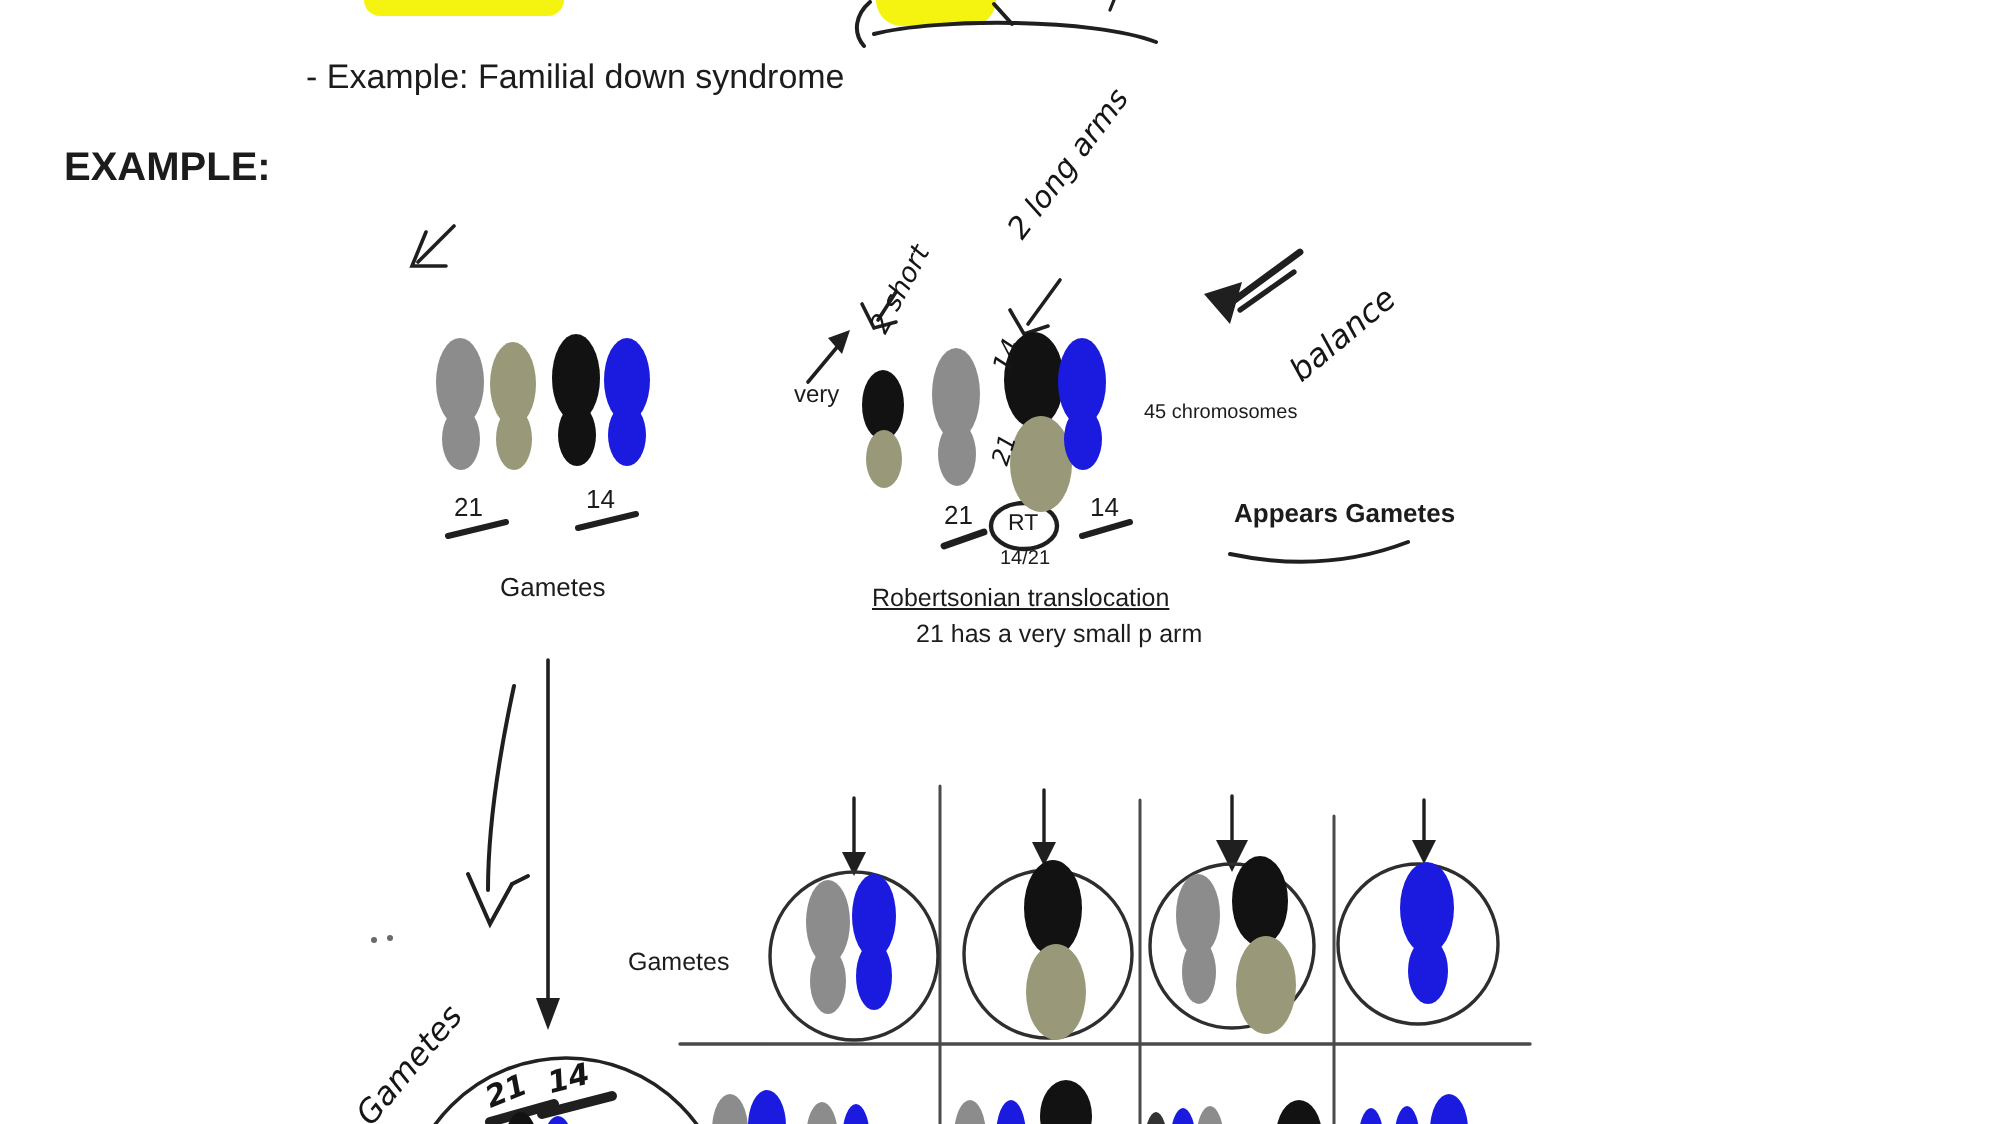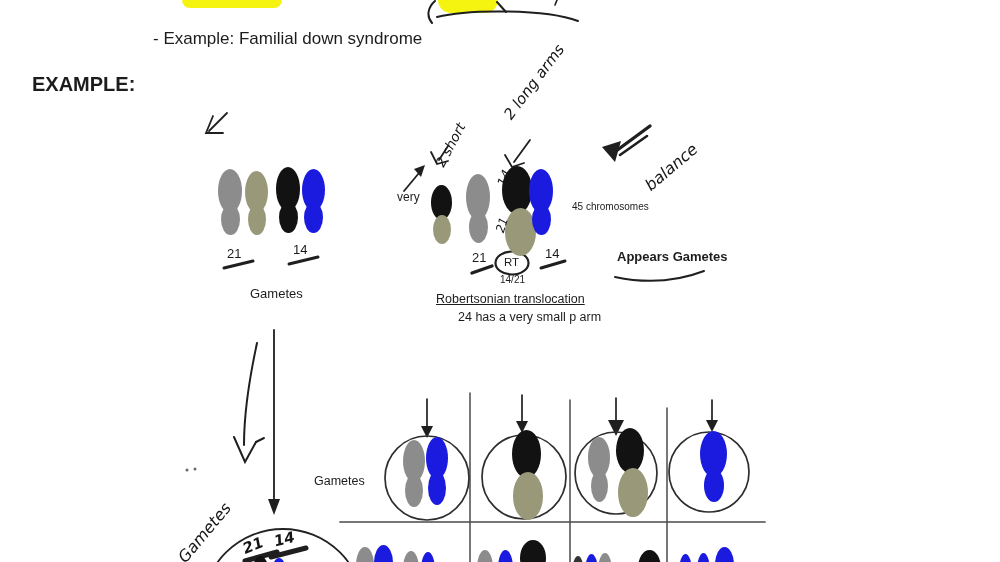--- a/index.html
+++ b/index.html
@@ -169,21 +169,21 @@
     <div class="lobe" style="width:24px;height:44px;background:var(--blue);"></div>
     <div class="lobe" style="width:19px;height:31px;background:var(--blue);margin-top:-9px;"></div>
   </div>
   <div class="txt" style="left:472px;top:250px;font-size:13px;">21</div>
   <div class="txt" style="left:504px;top:256px;font-size:11.5px;">RT</div>
   <div class="txt" style="left:500px;top:274px;font-size:10px;">14/21</div>
   <div class="txt" style="left:545px;top:246px;font-size:13px;">14</div>
   <div class="txt" style="left:572px;top:201px;font-size:10px;">45 chromosomes</div>
   <div class="txt bold" style="left:617px;top:249px;font-size:13px;">Appears Gametes</div>
   <div class="txt" style="left:436px;top:292px;font-size:12.5px;text-decoration:underline;">Robertsonian translocation</div>
-  <div class="txt" style="left:458px;top:310px;font-size:12.5px;">24 has a very small p arm</div>
+  <div class="txt" style="left:458px;top:310px;font-size:12.5px;">21 has a very small p arm</div>
 
   <div class="hw" style="left:432px;top:162px;font-size:13.5px;transform:rotate(-62deg);">2 short</div>
   <div class="hw" style="left:500px;top:112px;font-size:15px;transform:rotate(-53deg);">2 long arms</div>
   <div class="hw" style="left:494px;top:183px;font-size:13px;transform:rotate(-68deg);">14</div>
   <div class="hw" style="left:493px;top:230px;font-size:12px;transform:rotate(-72deg);">21</div>
   <div class="hw" style="left:641px;top:180px;font-size:16px;transform:rotate(-40deg);">balance</div>
 
   <div class="txt" style="left:314px;top:474px;font-size:12.5px;">Gametes</div>
 
   <div class="chr" style="left:403px;top:440px;">

